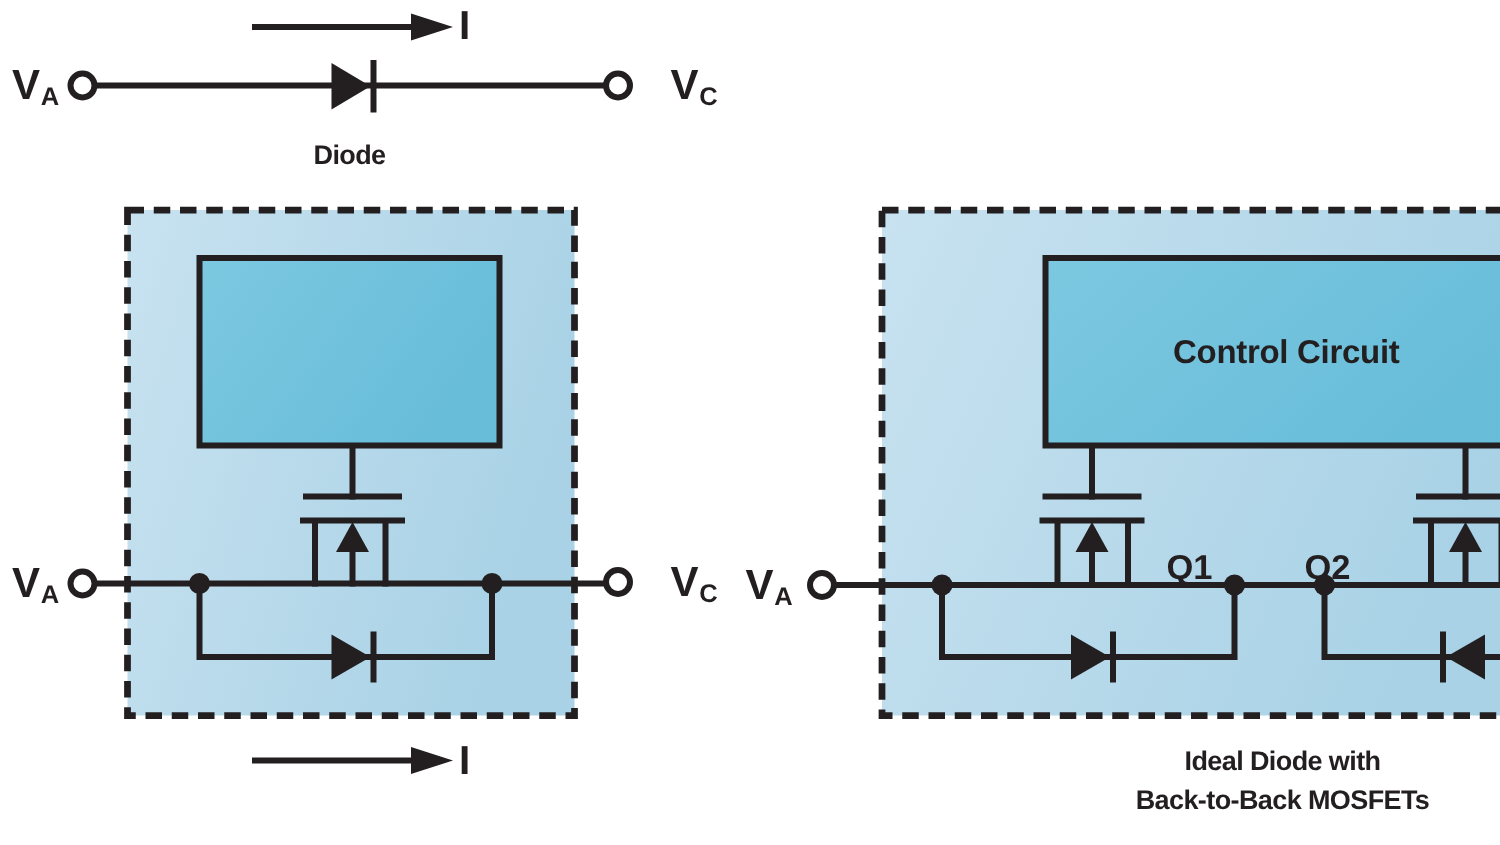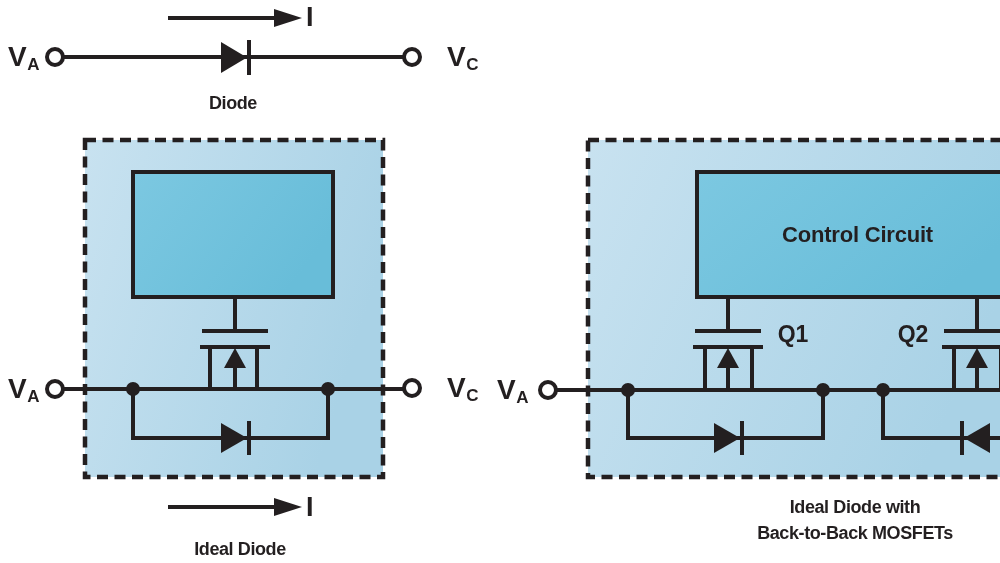--- a/index.html
+++ b/index.html
@@ -16,21 +16,21 @@
   .terminal{fill:#ffffff;stroke:var(--ink,#231f20);stroke-width:4;}
   .dot{fill:var(--ink,#231f20);stroke:none;}
   
   .label{position:absolute;font-weight:bold;color:var(--ink,#231f20);}
   .vlabel{font-size:28px;line-height:32px;letter-spacing:-0.5px;text-align:center;}
   .vlabel .sub{font-size:17px;vertical-align:-4px;margin-left:1px;}
   .ilabel{font-size:27px;line-height:30px;}
   .caption{font-size:18px;line-height:26px;text-align:center;white-space:pre-line;letter-spacing:-0.4px;}
   .boxlabel{display:flex;align-items:center;justify-content:center;text-align:center;
             font-size:22px;line-height:26px;white-space:pre-line;letter-spacing:-0.2px;}
-  .qlabel{font-size:23px;line-height:26px;text-align:center;}
+  .qlabel{font-size:23px;line-height:26px;text-align:center;margin-top:44px;}
 </style>
 </head>
 <body>
 
 <div class="stage">
 
   <svg width="1000" height="563" viewBox="0 0 1000 563">
     <defs>
       <linearGradient id="gradOuter" x1="0" y1="0" x2="1" y2="0.35">
         <stop offset="0" stop-color="#c8e2f0"></stop>
@@ -124,22 +124,21 @@
   </svg>
 
   <div class="label vlabel" style="left:8px;top:41px;"><span>V</span><span class="sub">A</span></div>
   <div class="label vlabel" style="left:447px;top:41px;"><span>V</span><span class="sub">C</span></div>
   <div class="label ilabel" style="left:306px;top:2px;">I</div>
   <div class="label caption" style="left:133px;top:90px;width:200px;">Diode</div>
 
   <div class="label vlabel" style="left:8px;top:373px;"><span>V</span><span class="sub">A</span></div>
   <div class="label vlabel" style="left:447px;top:372px;"><span>V</span><span class="sub">C</span></div>
   <div class="label ilabel" style="left:306px;top:492px;">I</div>
-  <div class="label caption" style="left:134px;top:536px;width:212px;">Ideal Diode</div>
 
   <div class="label boxlabel" style="left:697px;top:172px;width:321px;height:125px;">Control Circuit</div>
   <div class="label vlabel" style="left:497px;top:374px;"><span>V</span><span class="sub">A</span></div>
   <div class="label qlabel" style="left:763px;top:321px;width:60px;">Q1</div>
-  <div class="label qlabel" style="left:883px;top:321px;width:60px;">Q2</div>
+  <div class="label qlabel" style="left:855px;top:321px;width:60px;">Q2</div>
   <div class="label caption" style="left:705px;top:494px;width:300px;">Ideal Diode with
 Back-to-Back MOSFETs</div>
 
 </div>
 
 </body></html>

